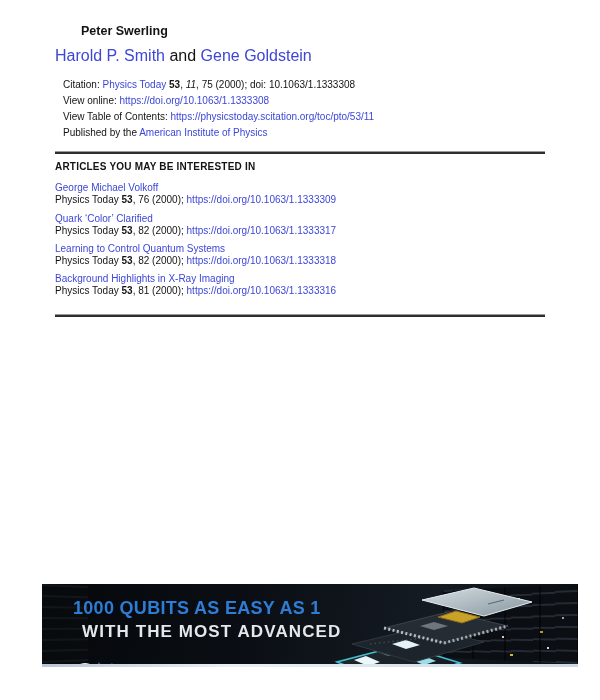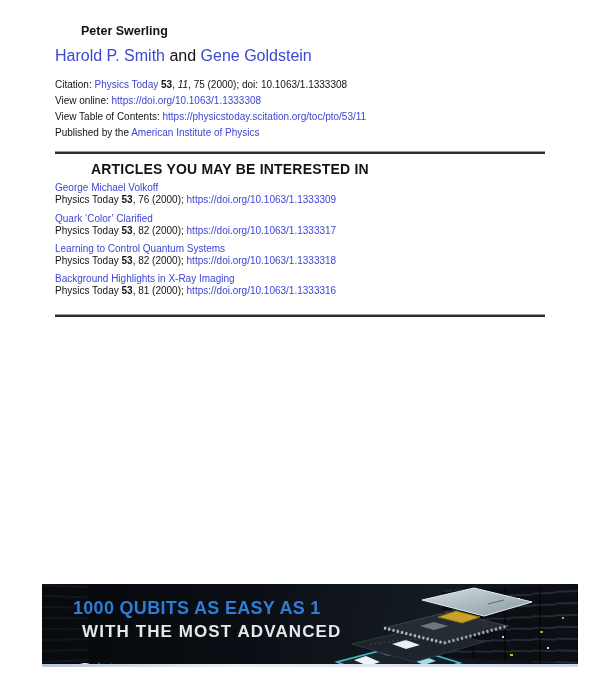--- a/index.html
+++ b/index.html
@@ -4,25 +4,25 @@
 <style>
   html,body { margin:0; padding:0; background:#ffffff; }
   body { width:600px; height:700px; font-family:"Liberation Sans", sans-serif; }
   .page { position:relative; width:600px; height:700px; background:#fff; overflow:hidden; }
 
   .title { position:absolute; left:55px; top:24px; font-size:12.5px; font-weight:bold; color:#131313;padding-left:26px; }
   .authors { position:absolute; left:55px; top:47px; font-size:16px; color:#131313; }
   .link { color:#3c46d7; text-decoration:none; cursor:pointer; }
 
   .citation-block { position:absolute; left:55px; top:77px; font-size:10px; color:#131313; }
-  .cite-line { height:16px; line-height:16px; }
+  .cite-line { height:16px; line-height:16px;margin-left:8px; }
 
   .divider { position:absolute; left:55px; width:490px; height:2px; background:#2e2e2e; box-shadow:0 -1px 0 #9a9a9a; }
 
-  .related-heading { position:absolute; left:55px; top:161px; font-size:14px; font-weight:bold; letter-spacing:0.2px; color:#131313;margin-left:36px; }
+  .related-heading { position:absolute; left:55px; top:161px; font-size:10px; font-weight:bold; letter-spacing:0.2px; color:#131313; }
   .article-entry { position:absolute; left:55px; font-size:10px; color:#131313; }
   .a-title, .a-cite { height:11.5px; line-height:11.5px; }
 
   
   .banner { position:absolute; left:42px; top:584px; width:536px; height:83px; overflow:hidden; cursor:pointer;
             background:linear-gradient(100deg,#05070a 0%,#0b0f15 40%,#151b23 72%,#0a0e13 100%); }
   .rack-left { position:absolute; top:0; bottom:3px; left:0; width:55px; opacity:.55;
                background:repeating-linear-gradient(180deg,#1a2027 0 2px,#090b0e 2px 11px);
                transform:perspective(500px) rotateY(28deg); transform-origin:0 50%; }
   .rack-right { position:absolute; top:0; bottom:3px; right:0; width:185px;

